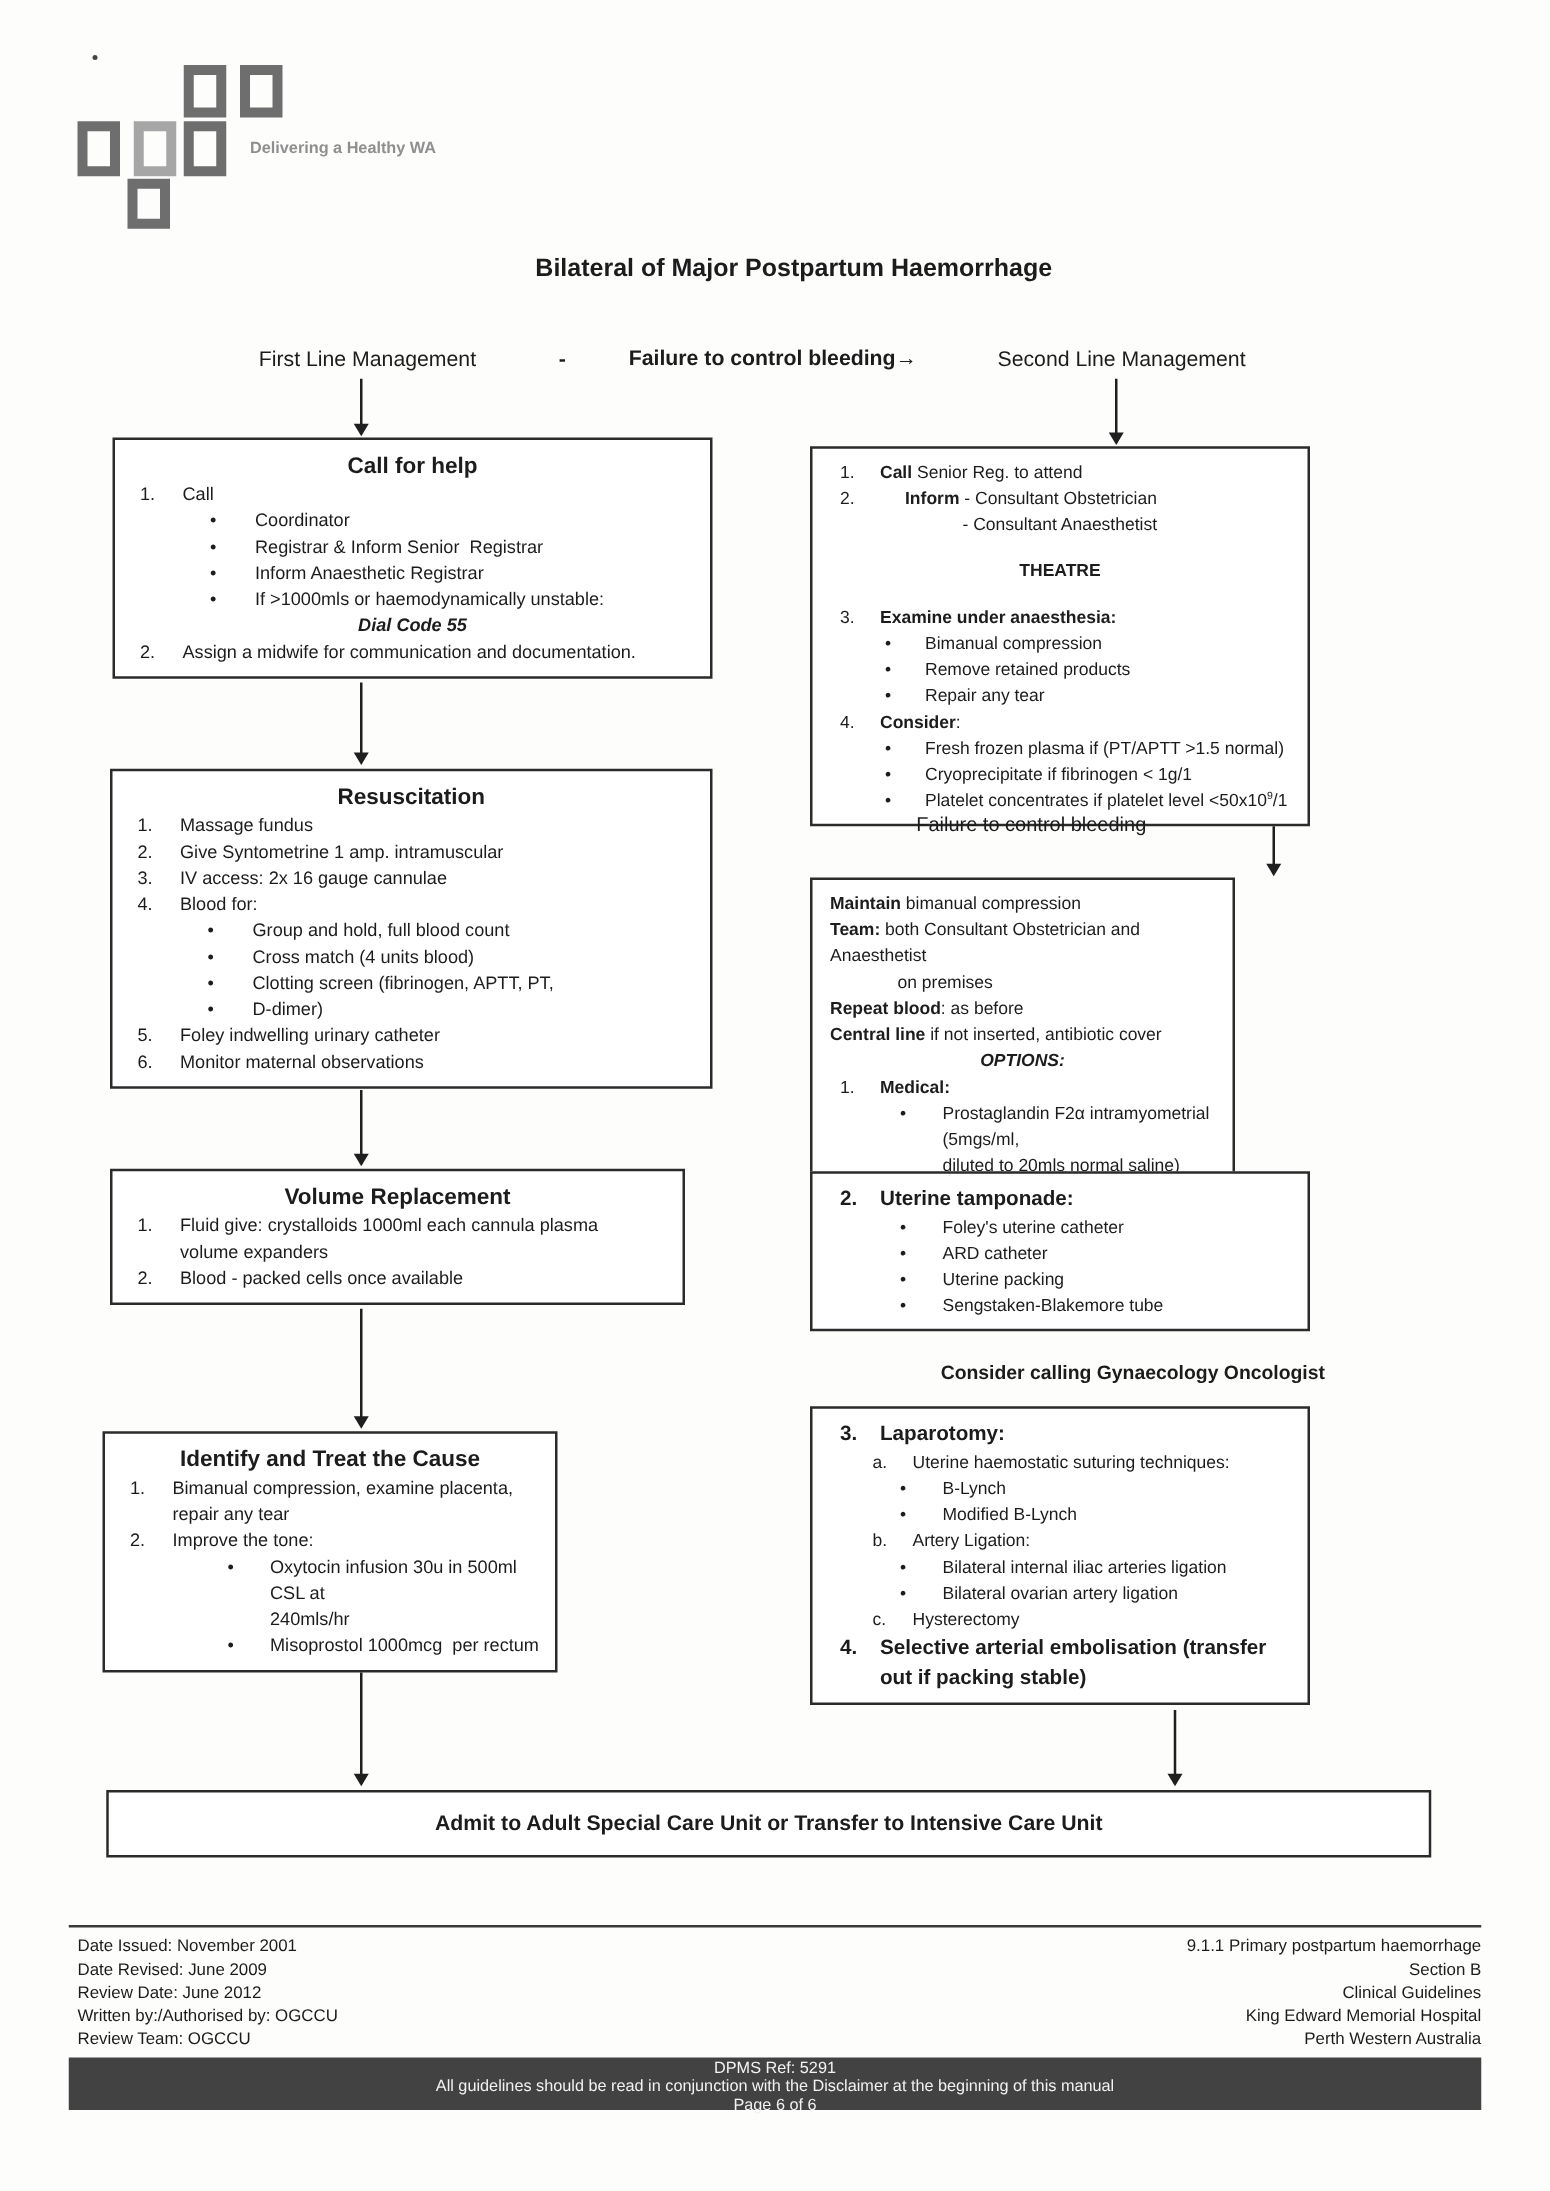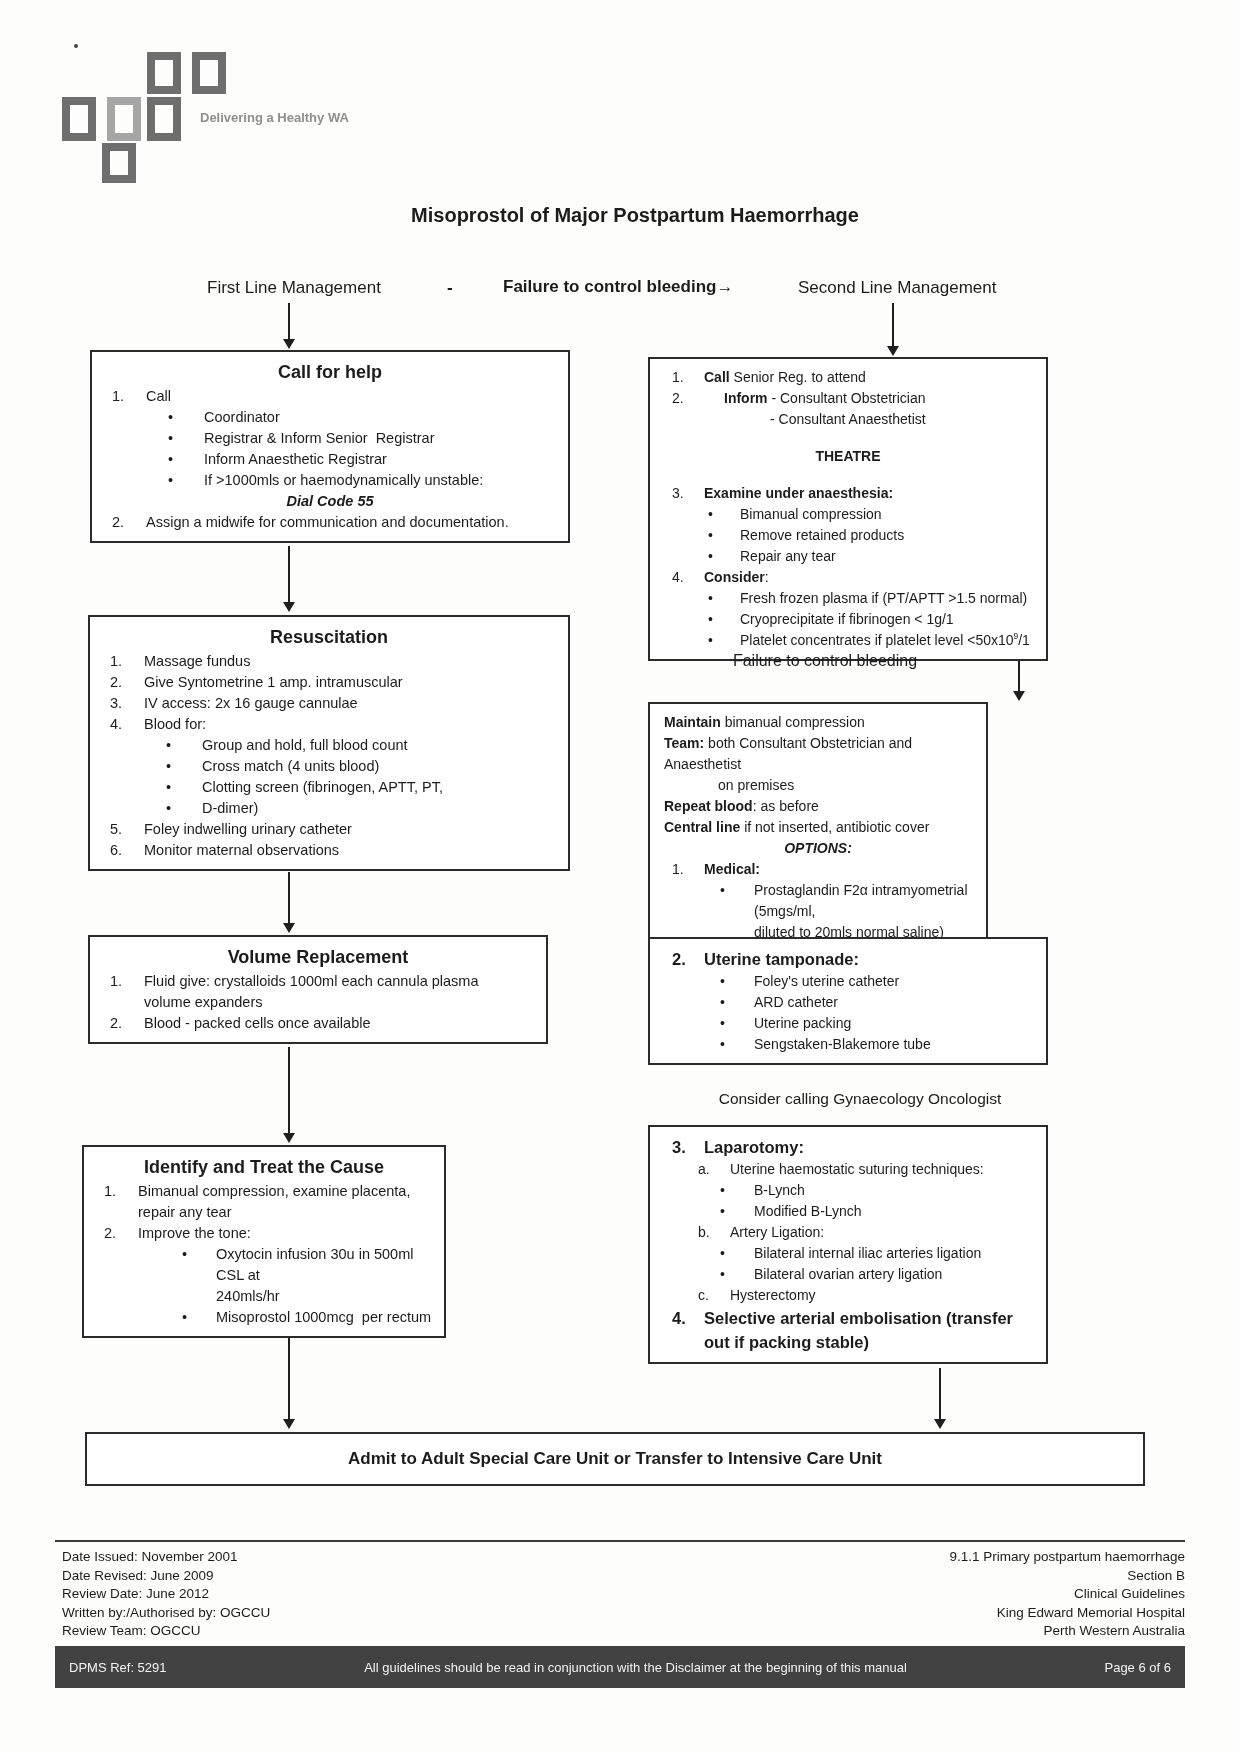--- a/index.html
+++ b/index.html
@@ -38,52 +38,52 @@
   .rbox .lvl-n>.mk{width:46px;padding-left:14px;}
   .rbox .lvl-b>.mk{width:82px;padding-left:50px;}
   .rbox .lvl-bb>.mk{width:96px;padding-left:62px;}
   sup{font-size:0.6em;line-height:0;}
   
   .arr{position:absolute;width:0;border-left:2px solid #1f1f1f;}
   .arr::after{content:"";position:absolute;left:-7px;bottom:-2px;width:0;height:0;
               border:6px solid transparent;border-bottom:none;border-top:10px solid #1f1f1f;}
   
   .midfail{left:660px;top:652px;width:330px;text-align:center;font-size:16px;}
-  .gynonc{left:660px;top:1090px;width:400px;text-align:center;font-size:15.5px;font-weight:normal;}
+  .gynonc{left:660px;top:1090px;width:400px;text-align:right;font-size:15.5px;font-weight:bold;}
   
   .admit{position:absolute;left:85px;top:1432px;width:1060px;box-sizing:border-box;
          border:2px solid #2b2b2b;background:#fff;text-align:center;font-weight:bold;
          font-size:17px;padding:15px 10px;}
   
   .frule{position:absolute;left:55px;top:1540px;width:1130px;height:2px;background:#3a3a3a;}
   .fleft{position:absolute;left:62px;top:1548px;font-size:13.5px;line-height:18.5px;}
   .fright{position:absolute;right:55px;top:1548px;text-align:right;font-size:13.5px;line-height:18.5px;}
   .fbar{position:absolute;left:55px;top:1646px;width:1130px;height:42px;box-sizing:border-box;
         background:#424242;color:#f2f2f2;font-size:13px;display:flex;align-items:center;
-        justify-content:space-between;padding:0 14px;}
+        justify-content:space-between;padding:0 14px;flex-direction:column;}
 </style>
 </head>
 <body>
 
 <div class="page">
 
   <div class="speck"></div>
 
   <div>
     <div class="sq" style="left:147px;top:52px;width:34px;height:42px"></div>
     <div class="sq" style="left:192px;top:52px;width:34px;height:42px"></div>
     <div class="sq" style="left:62px;top:97px;width:34px;height:44px"></div>
     <div class="sq light" style="left:107px;top:97px;width:34px;height:44px"></div>
     <div class="sq" style="left:147px;top:97px;width:34px;height:44px"></div>
     <div class="sq" style="left:102px;top:143px;width:34px;height:40px"></div>
     <div class="tagline">Delivering a Healthy WA</div>
   </div>
 
   <div class="title">
-    <div>Misoprostol of Major Postpartum Haemorrhage</div>
+    <div>Bilateral of Major Postpartum Haemorrhage</div>
   </div>
 
   <div class="abs hfl">First Line Management</div>
   <div class="abs hdash">-</div>
   <div class="abs hfail">Failure to control bleeding→</div>
   <div class="abs hsl">Second Line Management</div>
 
   <div class="arr" style="left:288px;top:303px;height:44px"></div>
   <div class="arr" style="left:892px;top:303px;height:51px"></div>
   <div class="arr" style="left:288px;top:546px;height:64px"></div>

